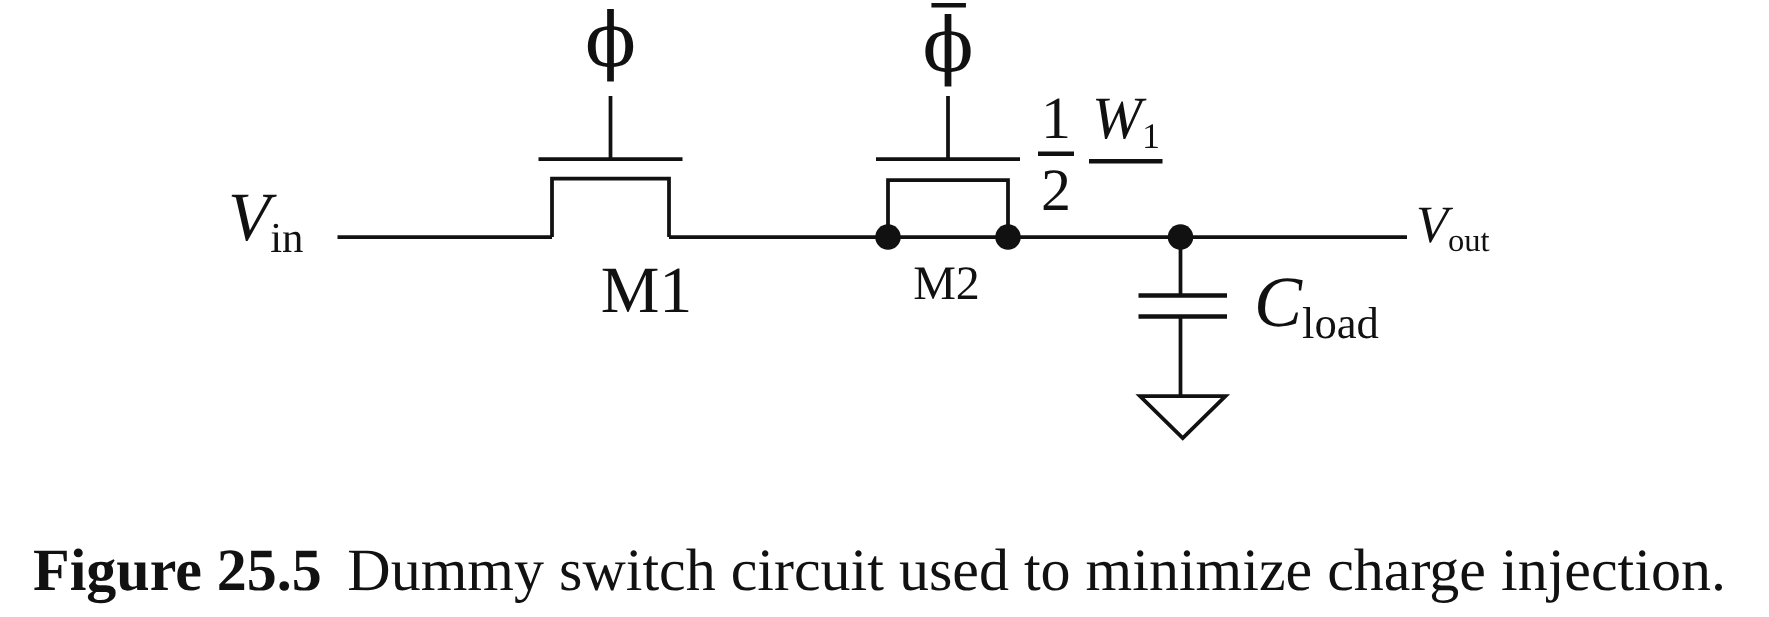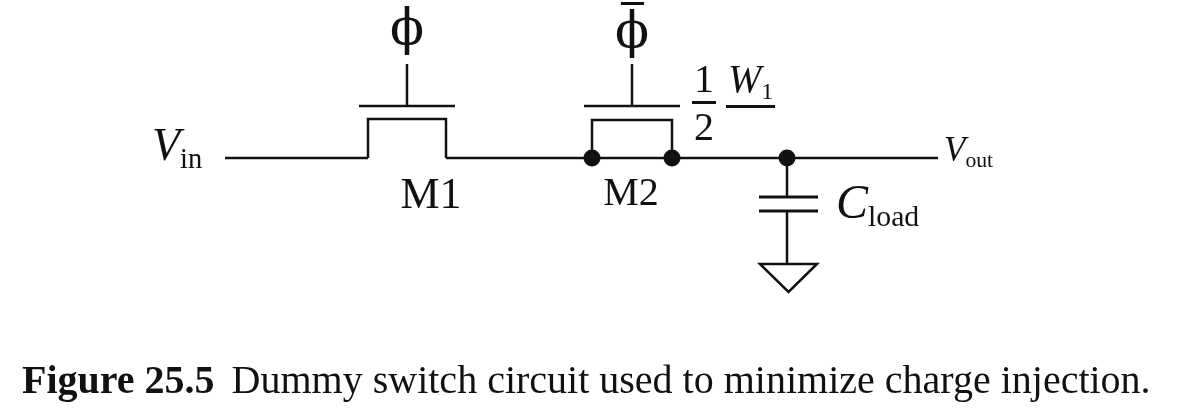--- a/index.html
+++ b/index.html
@@ -14,21 +14,21 @@
   }
   .stage svg { position: absolute; left: 0; top: 0; }
   .lbl { position: absolute; line-height: 1; white-space: nowrap; }
   .it { font-style: italic; }
   .sub { font-size: 0.62em; vertical-align: -0.28em; letter-spacing: 0; }
   .sub-upright { font-size: 0.6em; font-style: normal; vertical-align: -0.28em; }
 
   .vin   { left: 152px; top: 122px; font-size: 46px; }
   .vout  { left: 944px; top: 132px; font-size: 35px; }
   .m1    { left: 407px; top: 172px; font-size: 44px; transform: translateX(-50%); margin-left: 24px; }
-  .m2    { left: 631px; top: 172px; font-size: 40px; transform: translateX(-50%); }
+  .m2    { left: 631px; top: 172px; font-size: 32px; transform: translateX(-50%); }
 
   .phi-wrap { position: absolute; display: flex; flex-direction: column; align-items: center; }
   .phi1 { left: 407px; top: 3px; transform: translateX(-50%); }
   .phi2 { left: 632px; top: 2px; transform: translateX(-50%); }
   .phi-glyph { font-family: "DejaVu Serif", serif; font-size: 50px; line-height: 0.98; }
   .overbar { width: 23px; height: 0; border-top: 3px solid #111111; margin-bottom: 1px; }
 
   .fraction { position: absolute; left: 692px; top: 58px; display: flex; gap: 10px; font-size: 40px; }
   .frac { display: inline-flex; flex-direction: column; text-align: center; line-height: 1.05; }
   .frac .num { border-bottom: 3px solid #111111; padding: 0 2px 1px 2px; }

